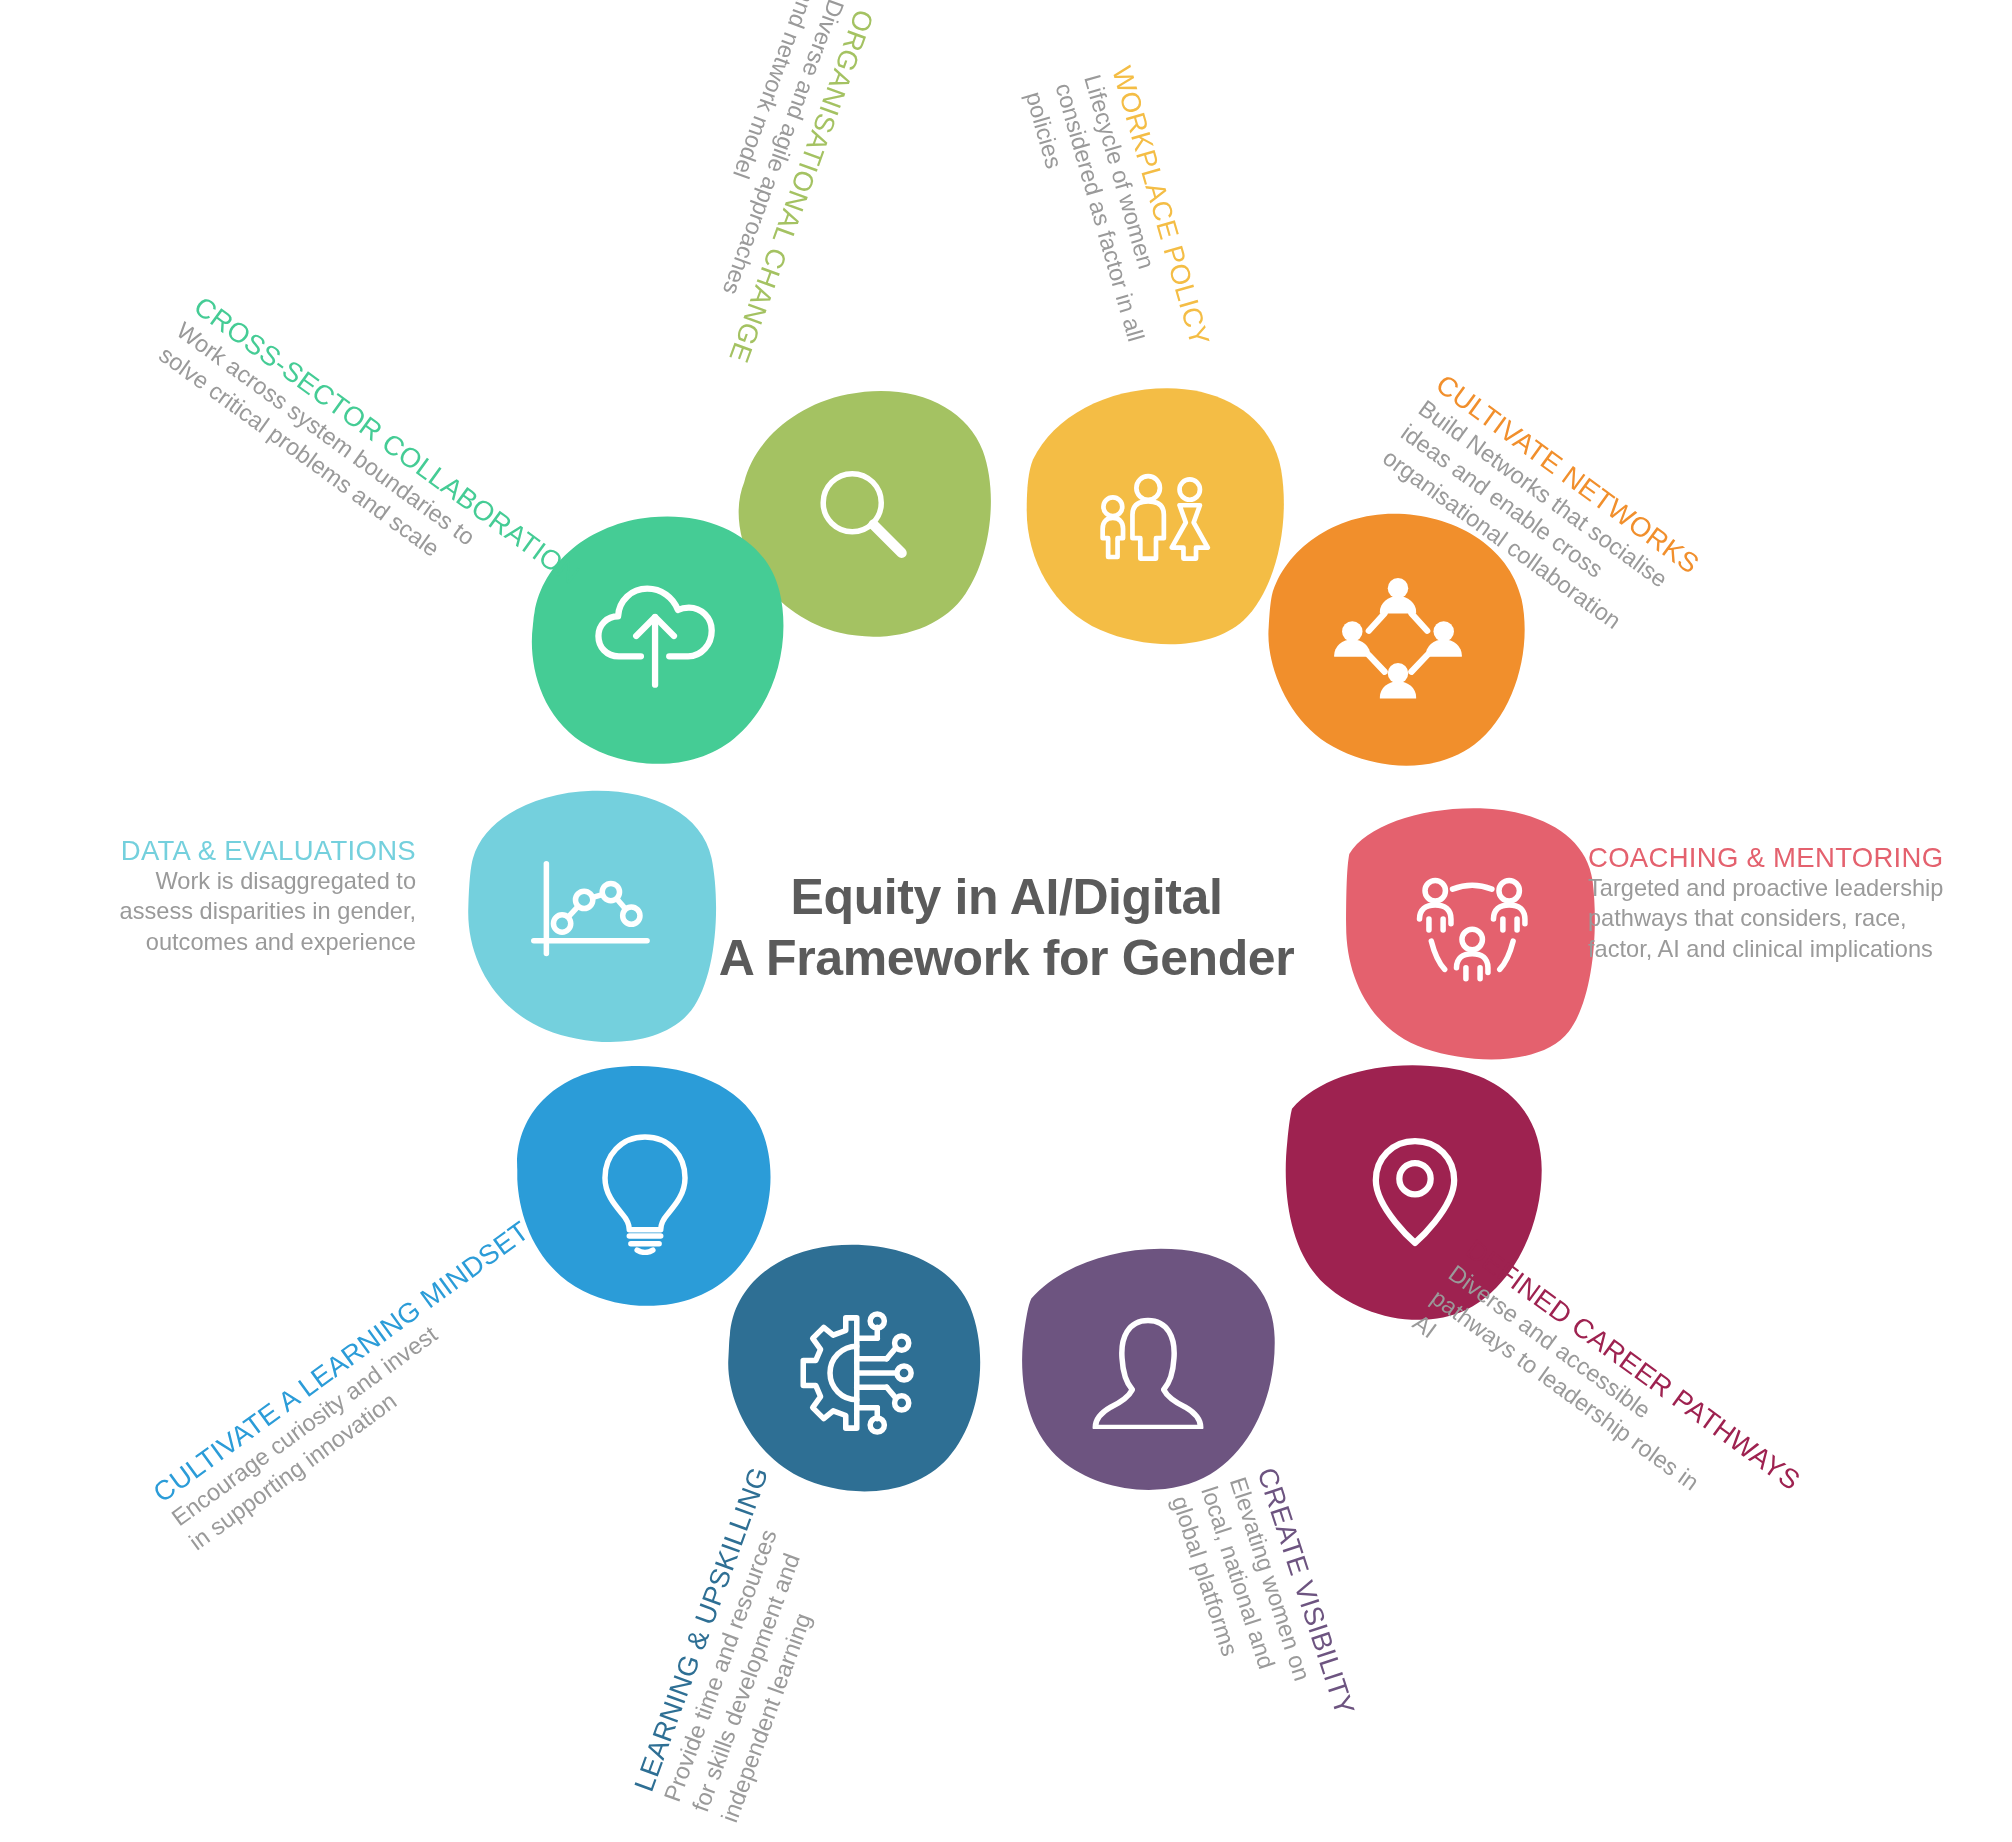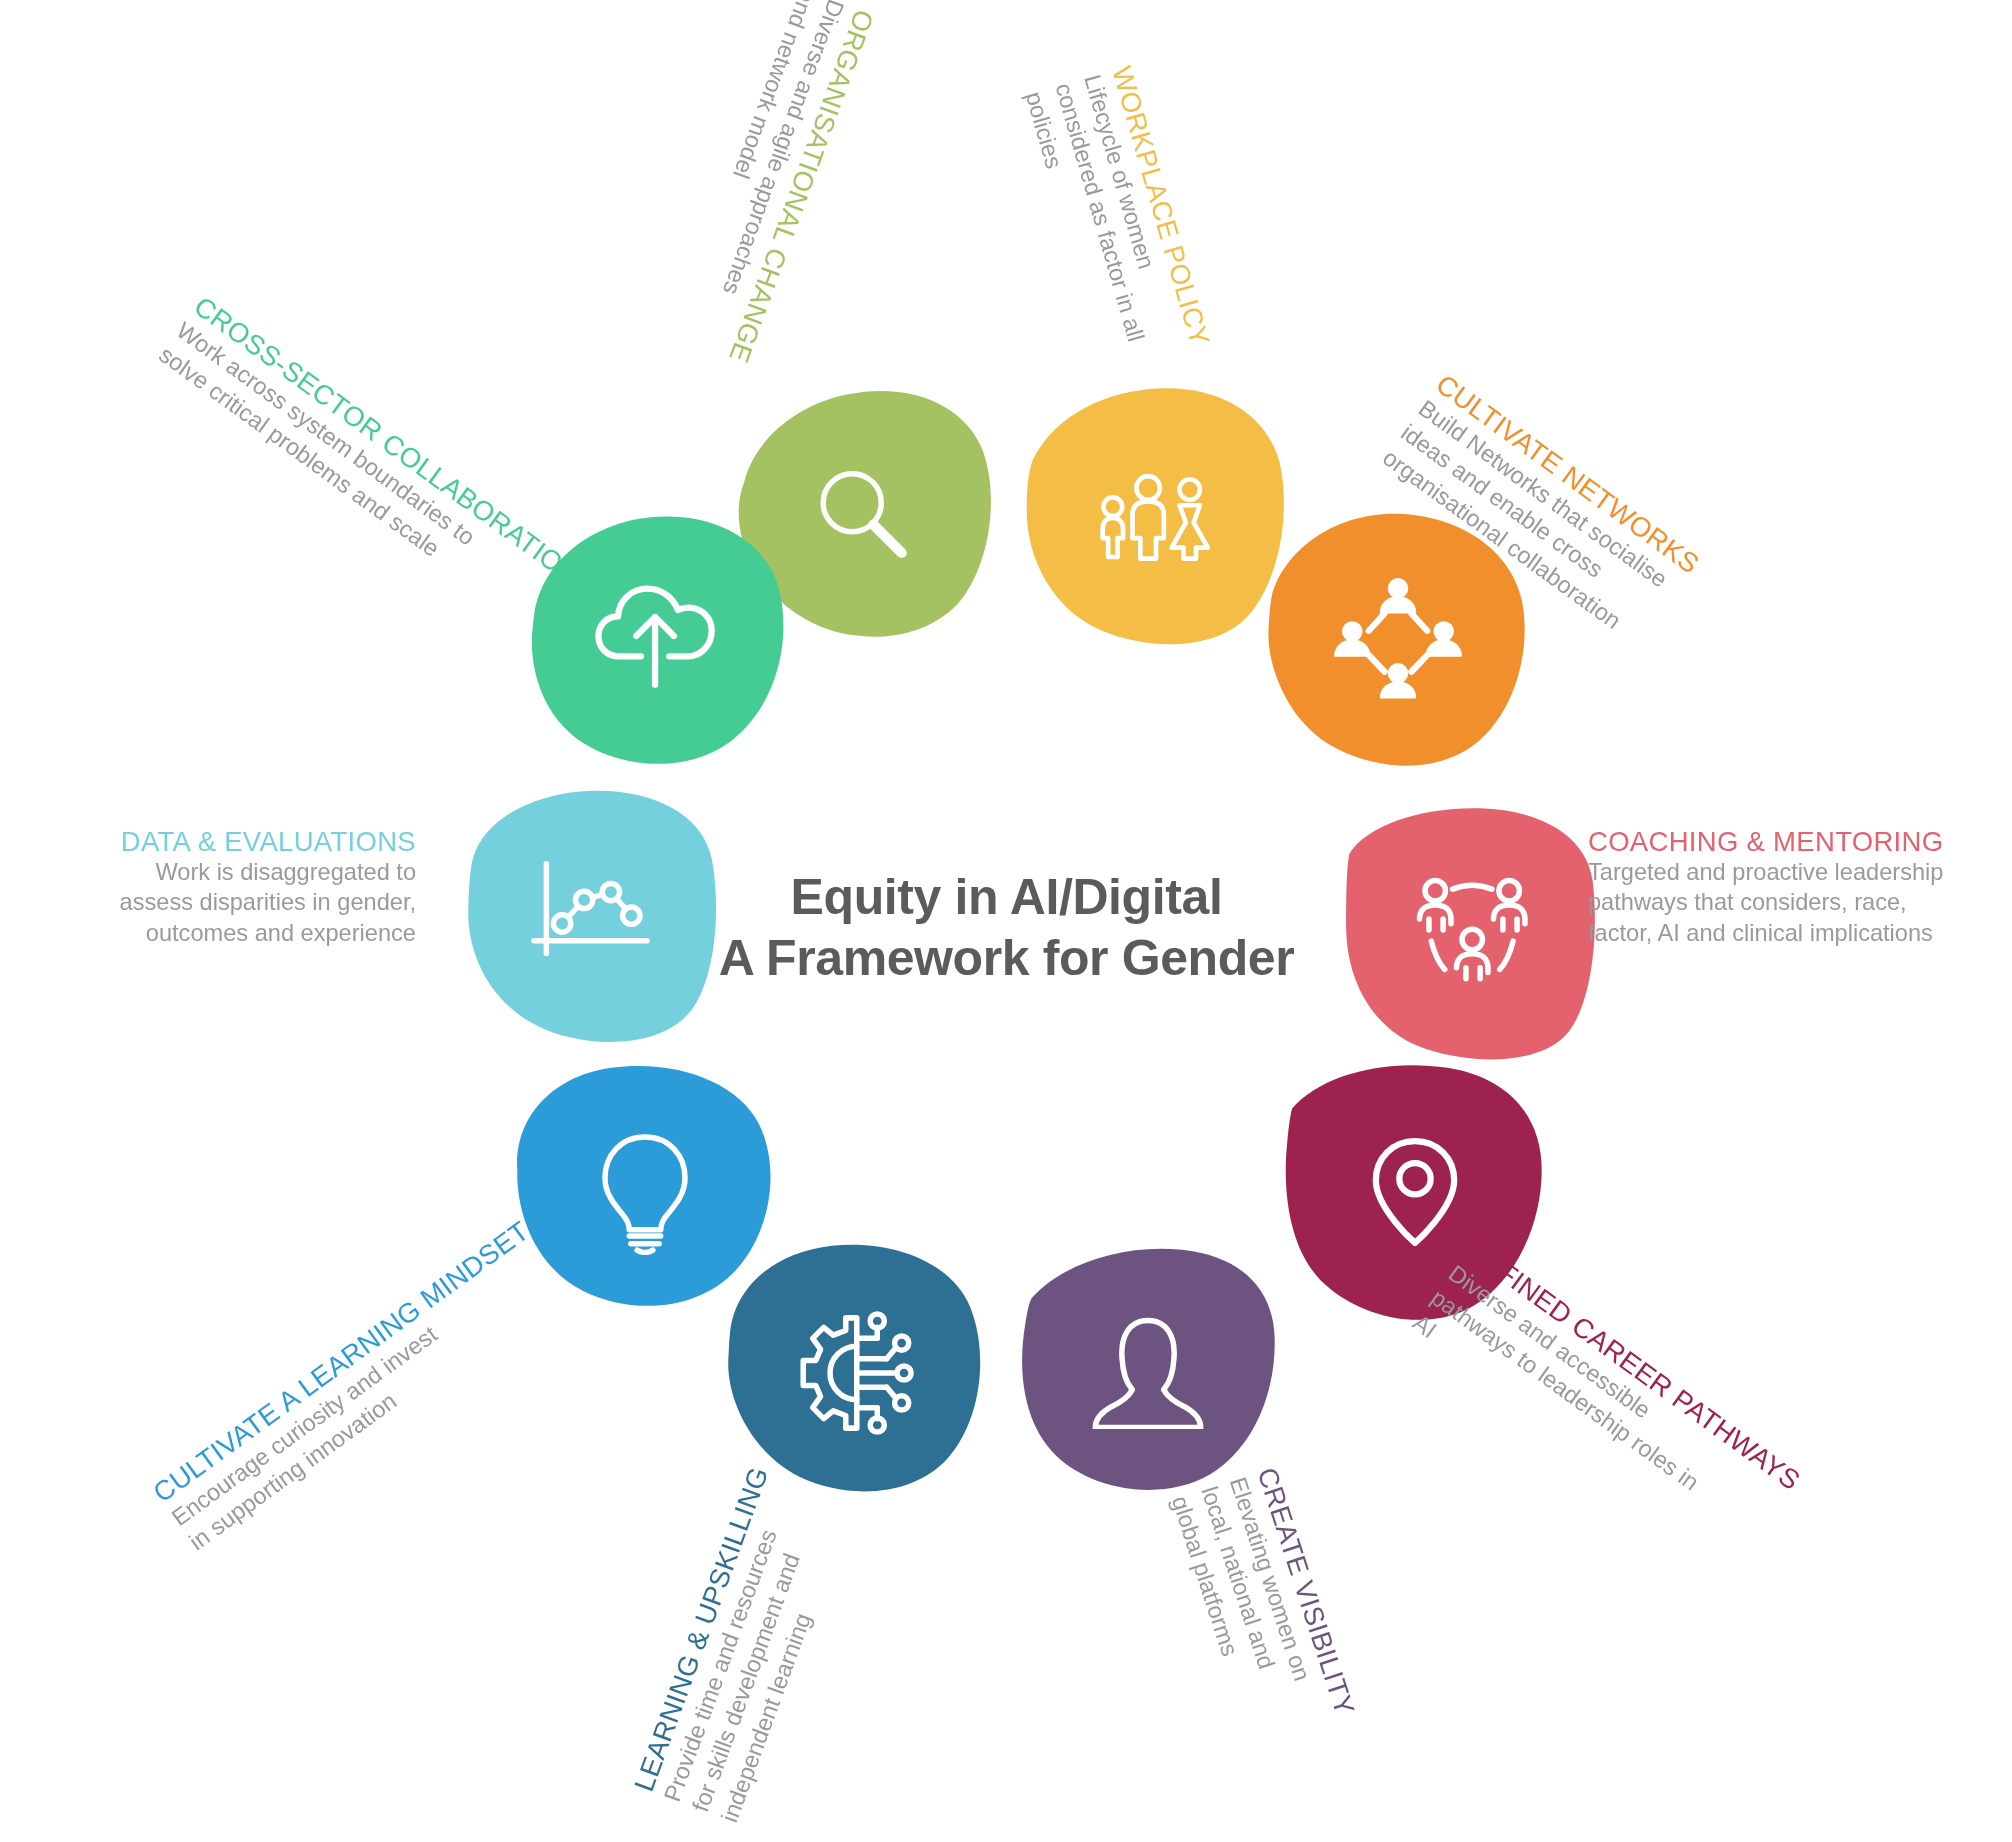--- a/index.html
+++ b/index.html
@@ -248,21 +248,21 @@
   </div>
 
   <div class="label rot" style="left:1448px;top:369px;transform:rotate(36deg);">
     <div class="title" style="color:#f18f2c;">CULTIVATE NETWORKS</div>
     <div class="desc" style="white-space:nowrap;">Build Networks that socialise</div>
     <div class="desc" style="white-space:nowrap;">ideas and enable cross</div>
     <div class="desc" style="white-space:nowrap;">organisational collaboration</div>
   </div>
 
   <div class="label lbl-right" style="left:1588px;top:827px;width:409px;">
-    <div class="title" style="color:#e4616e;">COACHING &amp; MENTORING</div>
+    <div class="title" style="color:#e4616e;margin-top:16px;">COACHING &amp; MENTORING</div>
     <div class="desc">Targeted and proactive leadership</div>
     <div class="desc">pathways that considers, race,</div>
     <div class="desc">factor, AI and clinical implications</div>
   </div>
 
   <div class="label rot" style="left:1478px;top:1234px;transform:rotate(36deg);">
     <div class="title" style="color:#9e2250;">DEFINED CAREER PATHWAYS</div>
     <div class="desc" style="white-space:nowrap;">Diverse and accessible</div>
     <div class="desc" style="white-space:nowrap;">pathways to leadership roles in</div>
     <div class="desc" style="white-space:nowrap;">AI</div>
@@ -282,21 +282,21 @@
     <div class="desc" style="white-space:nowrap;">independent learning</div>
   </div>
 
   <div class="label rot" style="left:148px;top:1484px;transform:rotate(-36deg);">
     <div class="title" style="color:#2b9cd8;">CULTIVATE A LEARNING MINDSET</div>
     <div class="desc" style="white-space:nowrap;">Encourage curiosity and invest</div>
     <div class="desc" style="white-space:nowrap;">in supporting innovation</div>
   </div>
 
   <div class="label lbl-left" style="left:31px;top:827px;width:385px;">
-    <div class="title" style="color:#74d0dd;">DATA &amp; EVALUATIONS</div>
+    <div class="title" style="color:#74d0dd;margin-top:9px;">DATA &amp; EVALUATIONS</div>
     <div class="desc">Work is disaggregated to</div>
     <div class="desc">assess disparities in gender,</div>
     <div class="desc">outcomes and experience</div>
   </div>
 
   <div class="label rot" style="left:206px;top:291px;transform:rotate(36deg);">
     <div class="title" style="color:#45cc95;">CROSS-SECTOR COLLABORATION</div>
     <div class="desc" style="white-space:nowrap;">Work across system boundaries to</div>
     <div class="desc" style="white-space:nowrap;">solve critical problems and scale</div>
   </div>

